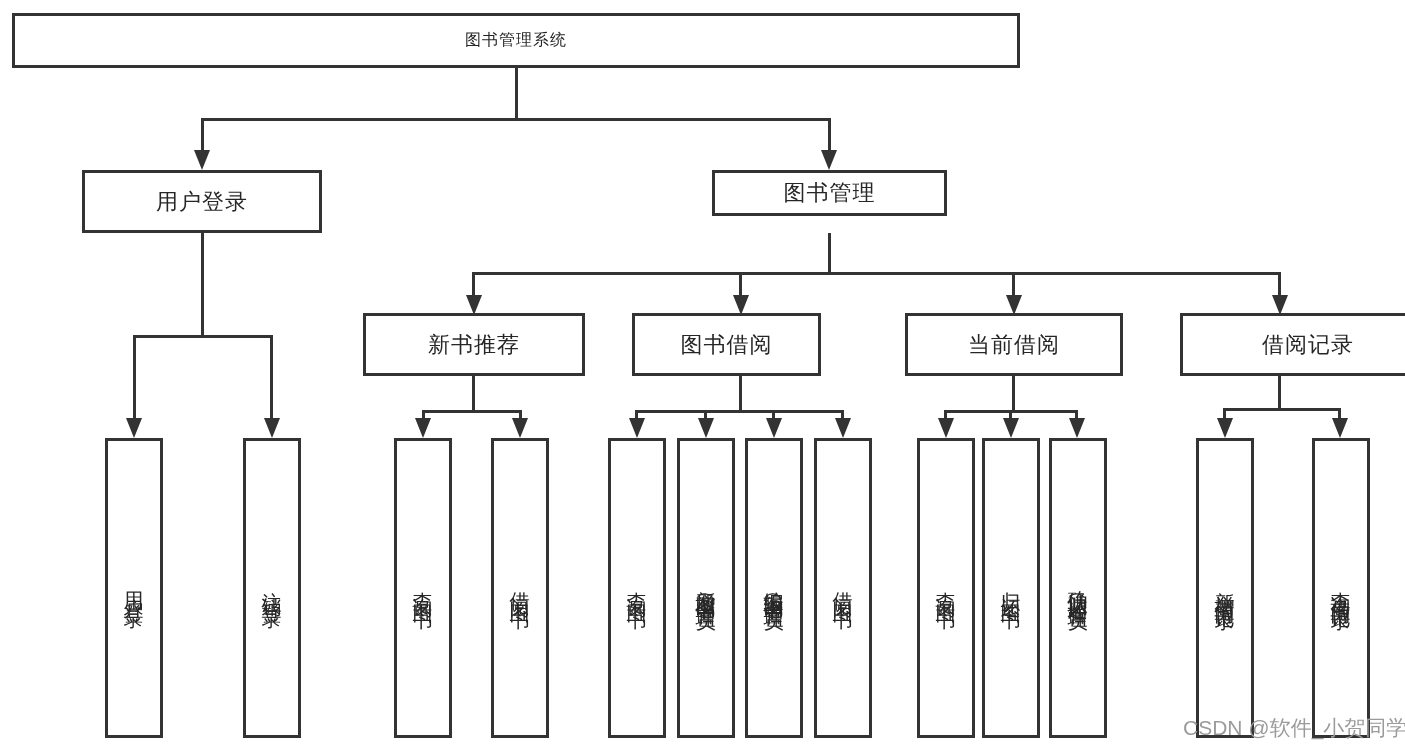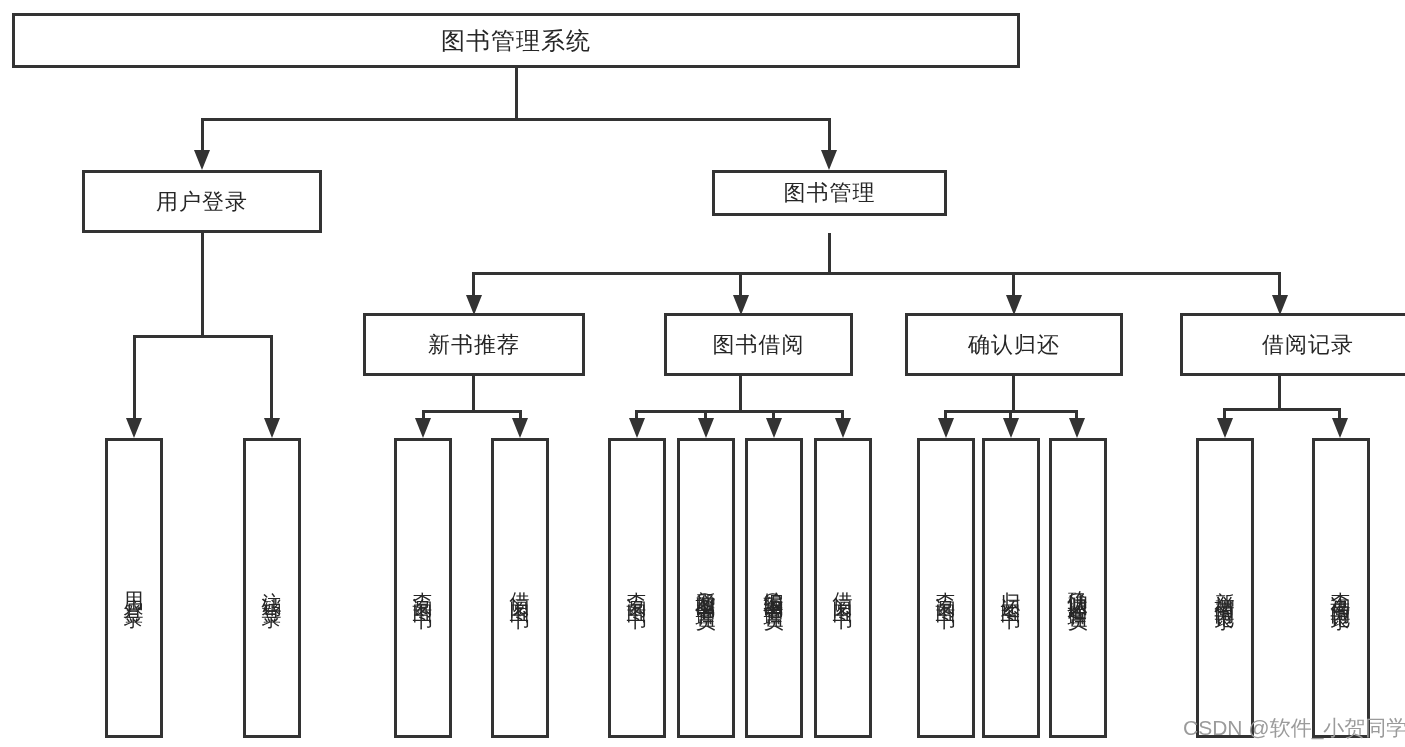--- a/index.html
+++ b/index.html
@@ -19,21 +19,21 @@
     position: absolute;
     box-sizing: border-box;
     background: #ffffff;
     border: 3px solid #333333;
     display: flex;
     align-items: center;
     justify-content: center;
     color: #262626;
   }
   .box.h-label { font-size: 22px; letter-spacing: 1px; }
-  .box.root-label { font-size: 24px; letter-spacing: 1px; }
+  .box.root-label { font-size: 16px; letter-spacing: 1px; }
   .vtext {
     writing-mode: vertical-rl;
     text-orientation: mixed;
     font-size: 20px;
     letter-spacing: 6px;
     color: #262626;
     line-height: 1;
   }
   .vline { position: absolute; width: 3px; background: #333333; }
   .hline { position: absolute; height: 3px; background: #333333; }
@@ -91,25 +91,25 @@
   <div class="vline" style="left:739px; top:272px; height:27px;"></div>
   <div class="arrow" style="left:733px; top:295px;"></div>
   <div class="vline" style="left:1012px; top:272px; height:27px;"></div>
   <div class="arrow" style="left:1006px; top:295px;"></div>
   <div class="vline" style="left:1278px; top:272px; height:27px;"></div>
   <div class="arrow" style="left:1272px; top:295px;"></div>
 
   <div class="box h-label" style="left:363px; top:313px; width:222px; height:63px;font-family:Liberation Mono, monospace;">
     <span>新书推荐</span>
   </div>
-  <div class="box h-label" style="left:664px; top:313px; width:189px; height:63px;">
+  <div class="box h-label" style="left:632px; top:313px; width:189px; height:63px;">
     <span>图书借阅</span>
   </div>
   <div class="box h-label" style="left:905px; top:313px; width:218px; height:63px;">
-    <span>确认归还</span>
+    <span>当前借阅</span>
   </div>
   <div class="box h-label" style="left:1180px; top:313px; width:256px; height:63px;">
     <span>借阅记录</span>
   </div>
 
   <div class="vline" style="left:472px; top:376px; height:34px;"></div>
   <div class="hline" style="left:422px; top:410px; width:100px;"></div>
   <div class="vline" style="left:422px; top:410px; height:12px;"></div>
   <div class="arrow" style="left:415px; top:418px;"></div>
   <div class="vline" style="left:519px; top:410px; height:12px;"></div>

